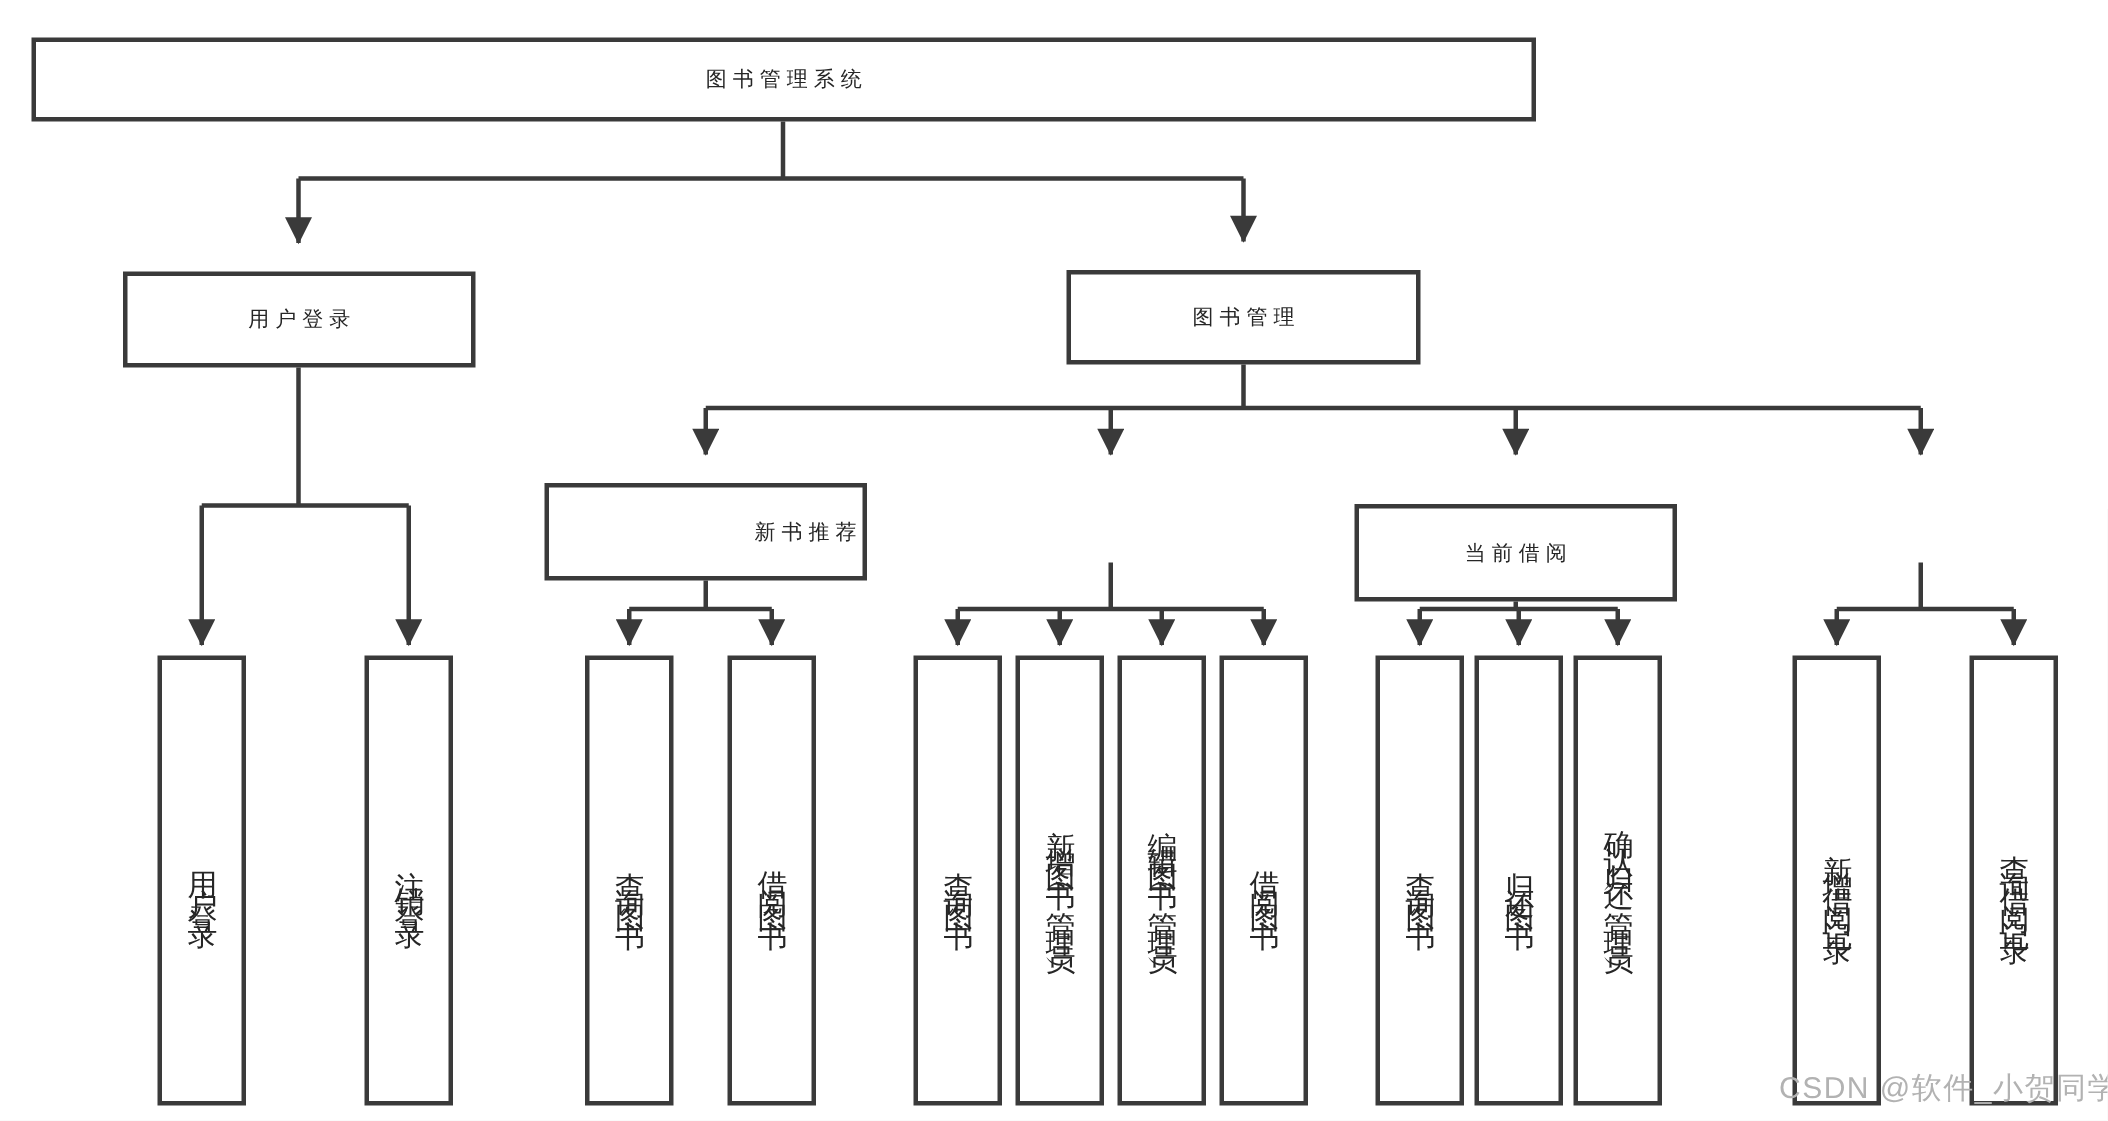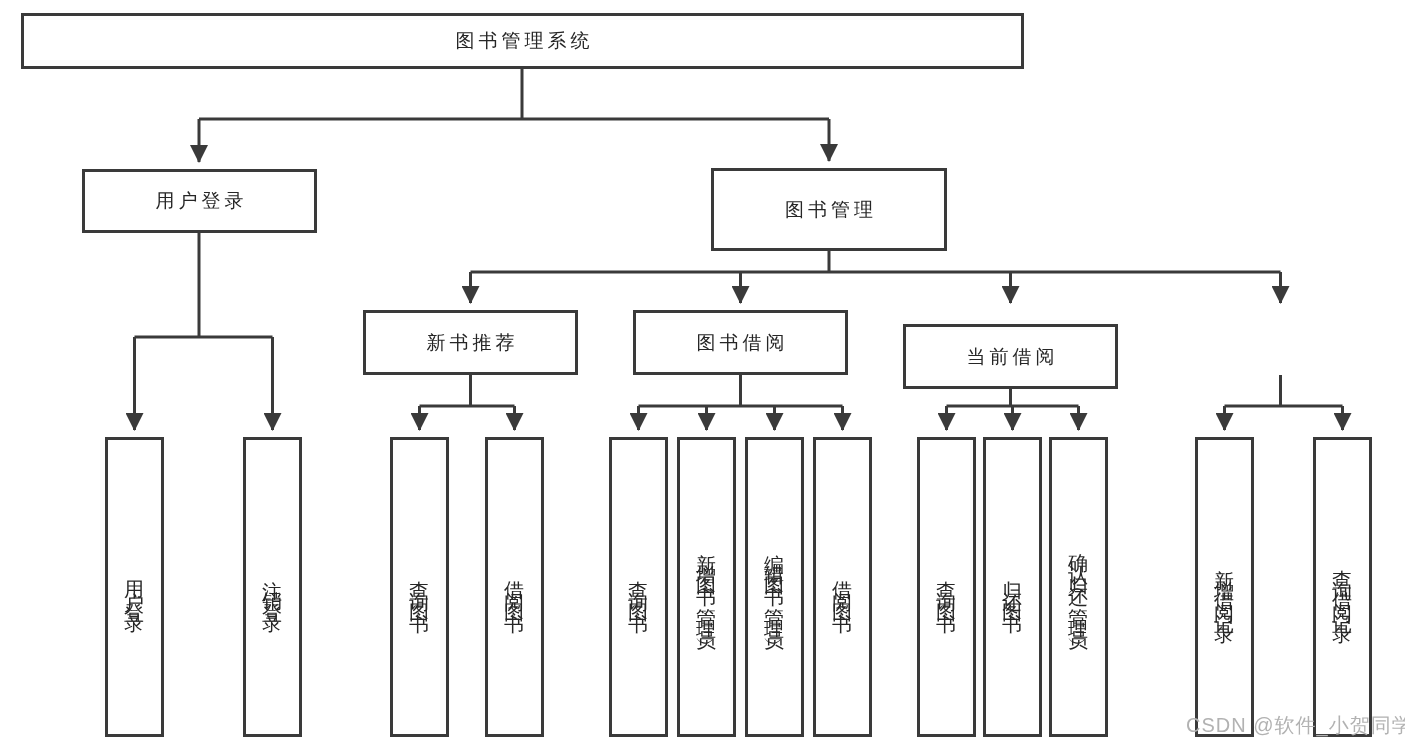--- a/index.html
+++ b/index.html
@@ -30,23 +30,24 @@
     box-sizing:border-box;
     border:3px solid var(--line);
     background:var(--background);
     color:var(--text);
     display:flex;
     align-items:center;
     justify-content:center;
     z-index:2;
   }
   .hbox{
-    font-size:19px;
+    font-size:14px;
     letter-spacing:4px;
     white-space:nowrap;
+    margin-top:12px;
   }
   .hbox>span{text-indent:4px;}
   .vbox>span{
     writing-mode:vertical-rl;
     text-orientation:mixed;
     font-size:20px;
     letter-spacing:11px;
     line-height:1;
     white-space:nowrap;
   }
@@ -103,29 +104,26 @@
     </g>
   </svg>
 
   <div class="node hbox" style="left:21px;top:13px;width:1003px;height:56px;">
     <span>图书管理系统</span>
   </div>
 
   <div class="node hbox" style="left:82px;top:169px;width:235px;height:64px;">
     <span>用户登录</span>
   </div>
-  <div class="node hbox" style="left:711px;top:168px;width:236px;height:83px;">
+  <div class="node hbox" style="left:711px;top:168px;width:236px;height:63px;">
     <span>图书管理</span>
   </div>
 
-  <div class="node hbox" style="left:363px;top:310px;width:215px;height:65px;">
+  <div class="node hbox" style="left:363px;top:310px;width:215px;height:65px;justify-content:flex-end;">
     <span>新书推荐</span>
-  </div>
-  <div class="node hbox" style="left:633px;top:310px;width:215px;height:65px;">
-    <span>图书借阅</span>
   </div>
   <div class="node hbox" style="left:903px;top:324px;width:215px;height:65px;">
     <span>当前借阅</span>
   </div>
 
   <div class="node vbox" style="left:105px;top:437px;width:59px;height:300px;">
     <span>用户登录</span>
   </div>
   <div class="node vbox" style="left:243px;top:437px;width:59px;height:300px;">
     <span>注销登录</span>

